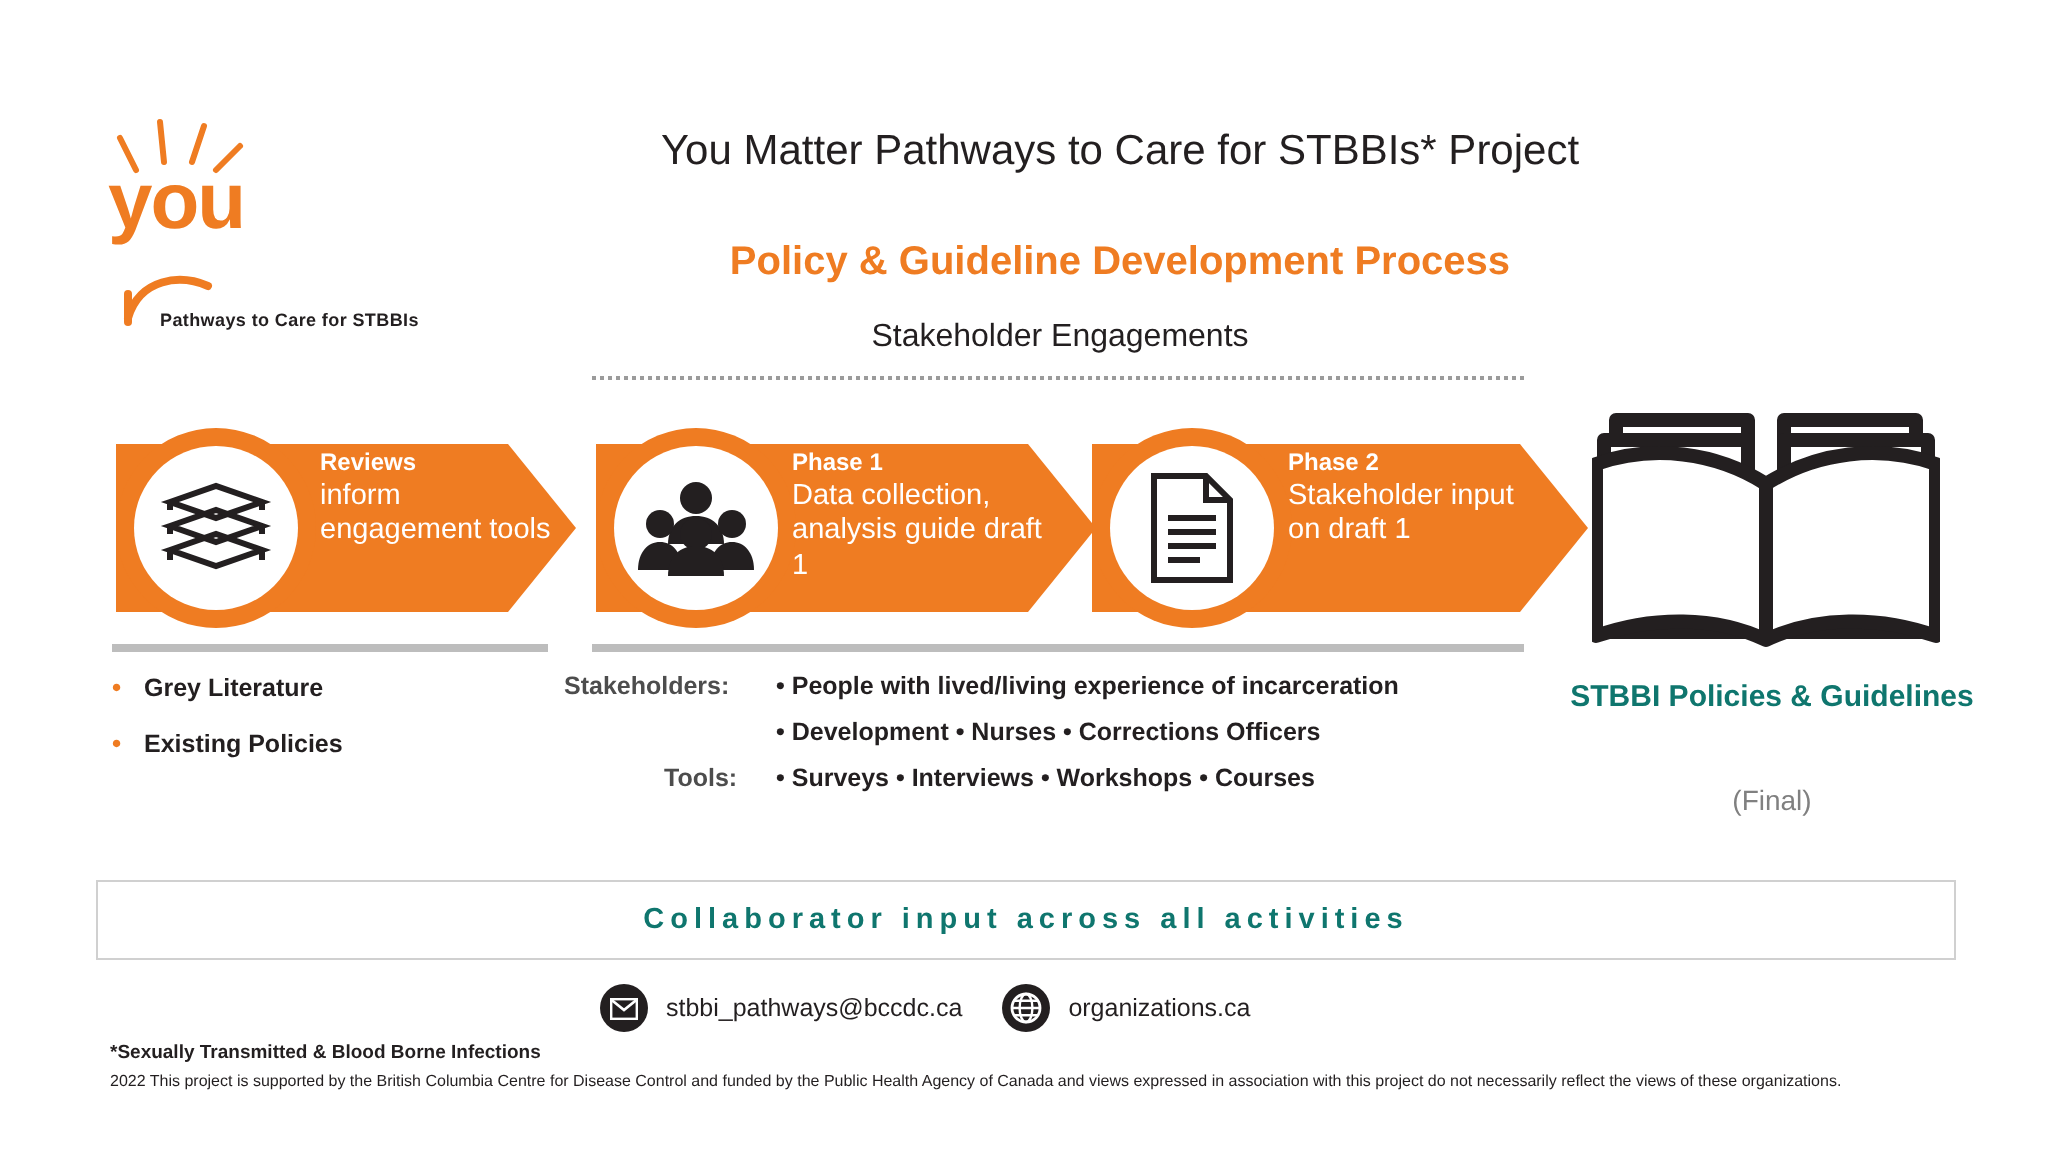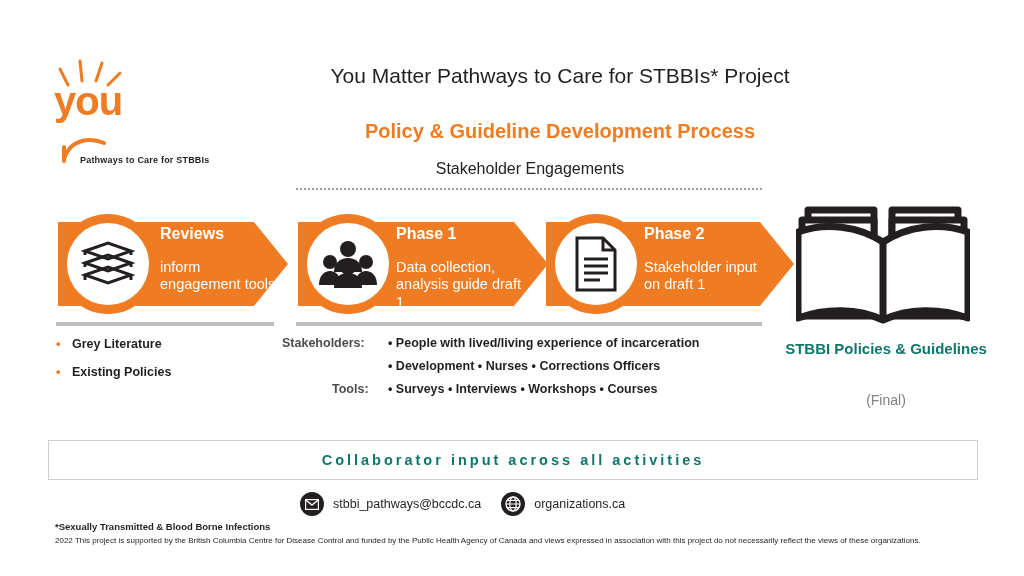--- a/index.html
+++ b/index.html
@@ -144,23 +144,23 @@
   }
 
   .step-text {
     position: absolute;
     color: #ffffff;
     font-size: 14.5px;
     line-height: 1.22;
   }
   .step-text .head {
     font-weight: bold;
-    font-size: 16px;
+    font-size: 12px;
     display: block;
-    margin-bottom: 15px;
+    margin-bottom: 1px;
   }
 
   
   .rule {
     position: absolute;
     height: 4px;
     background: #bdbdbd;
   }
 
   

